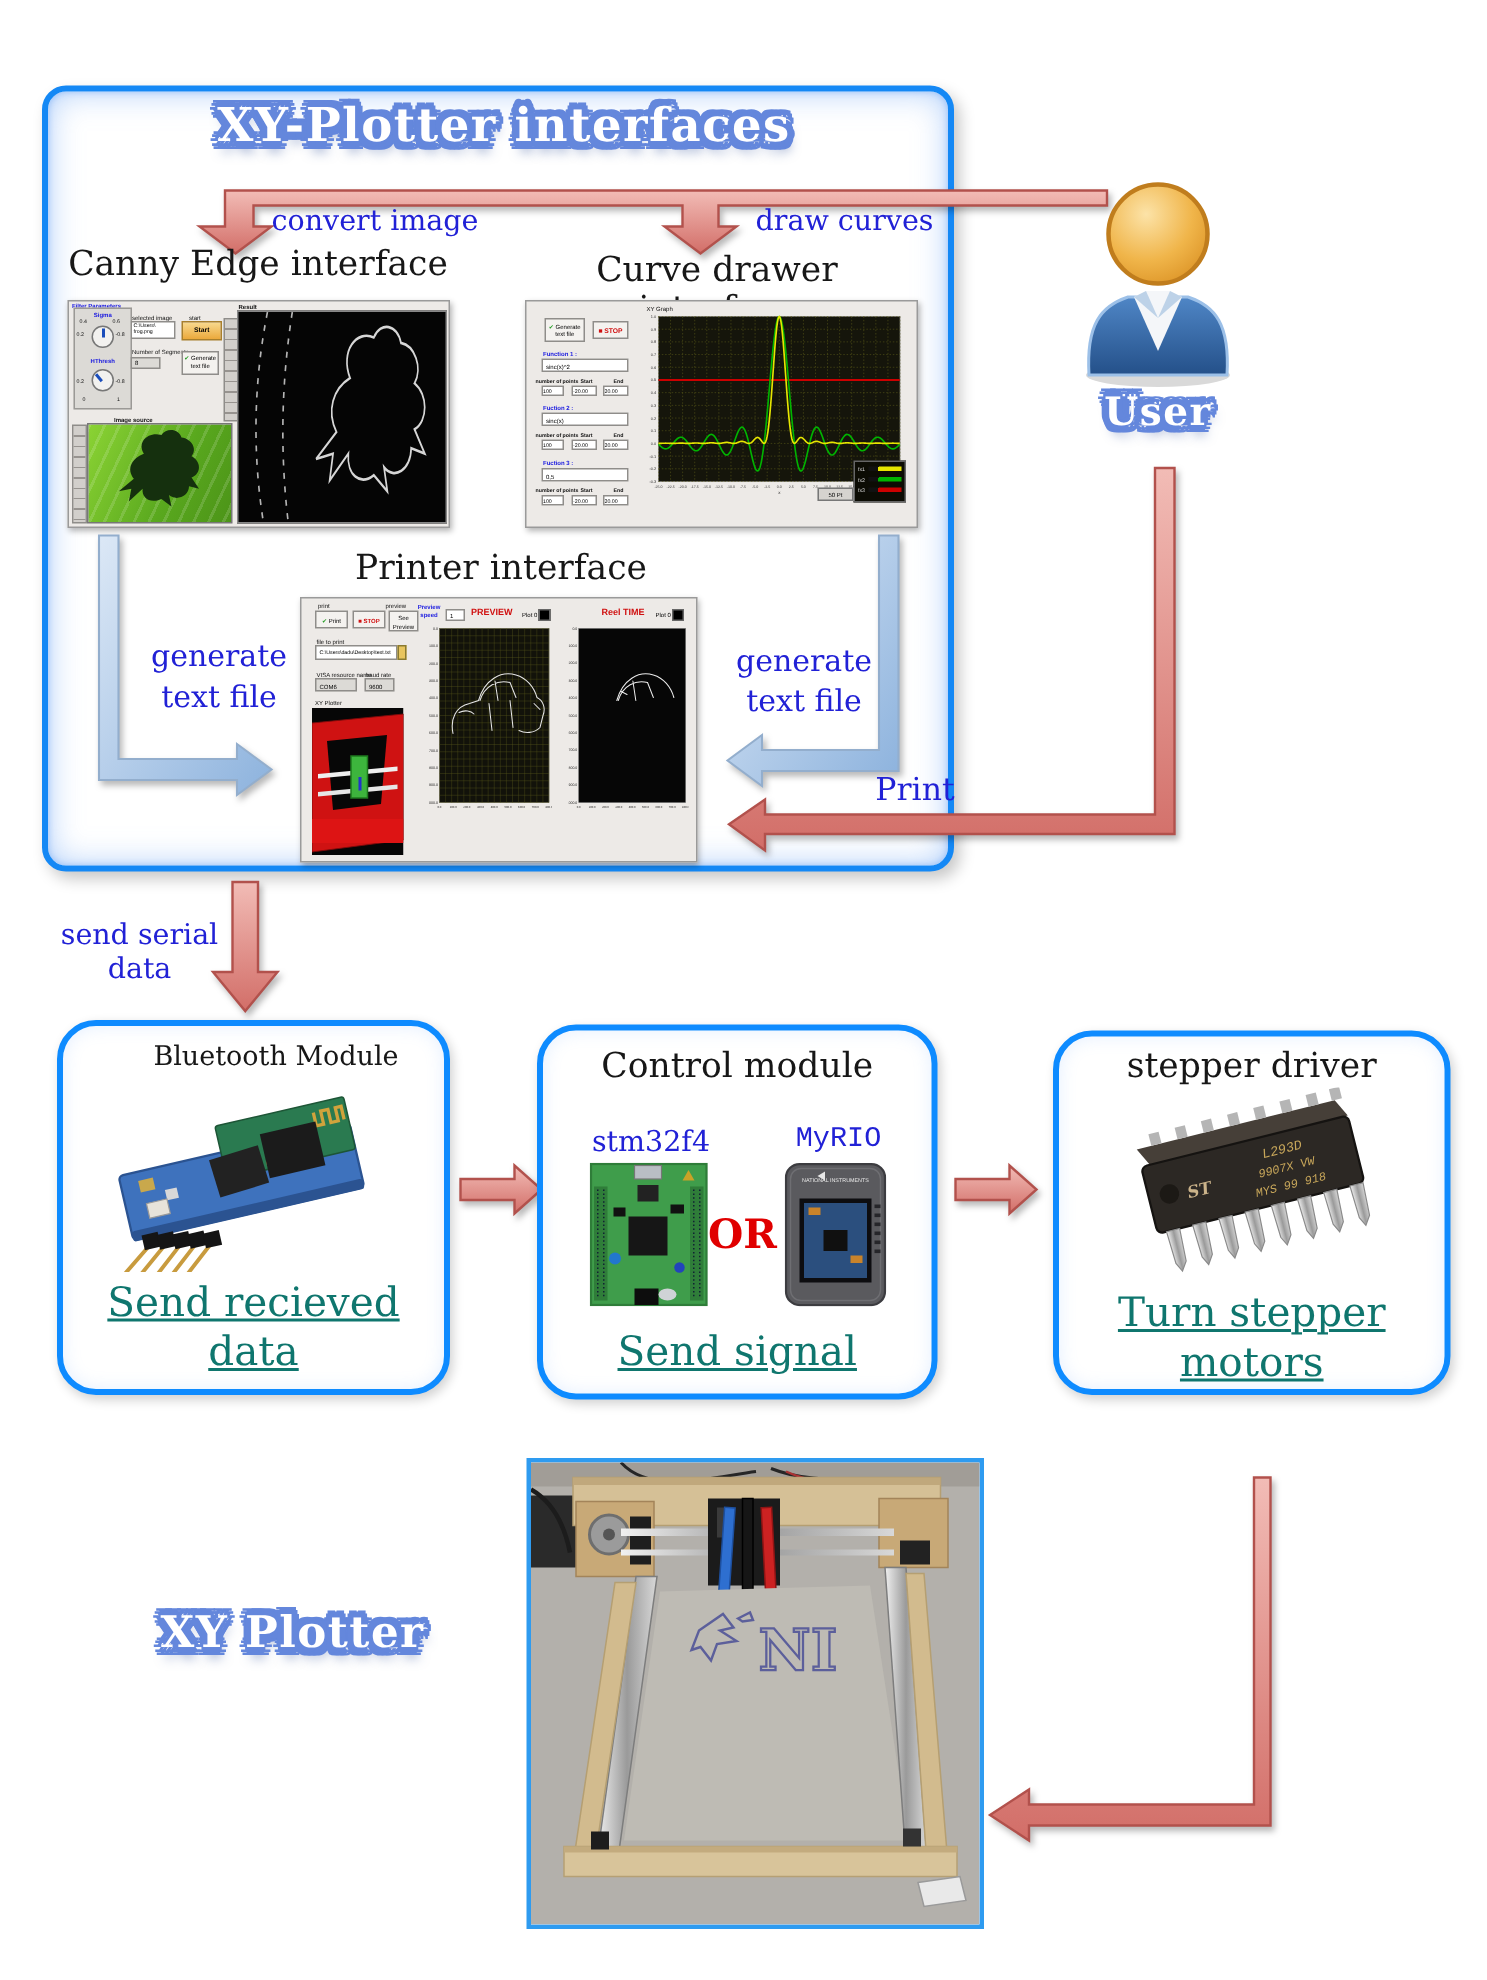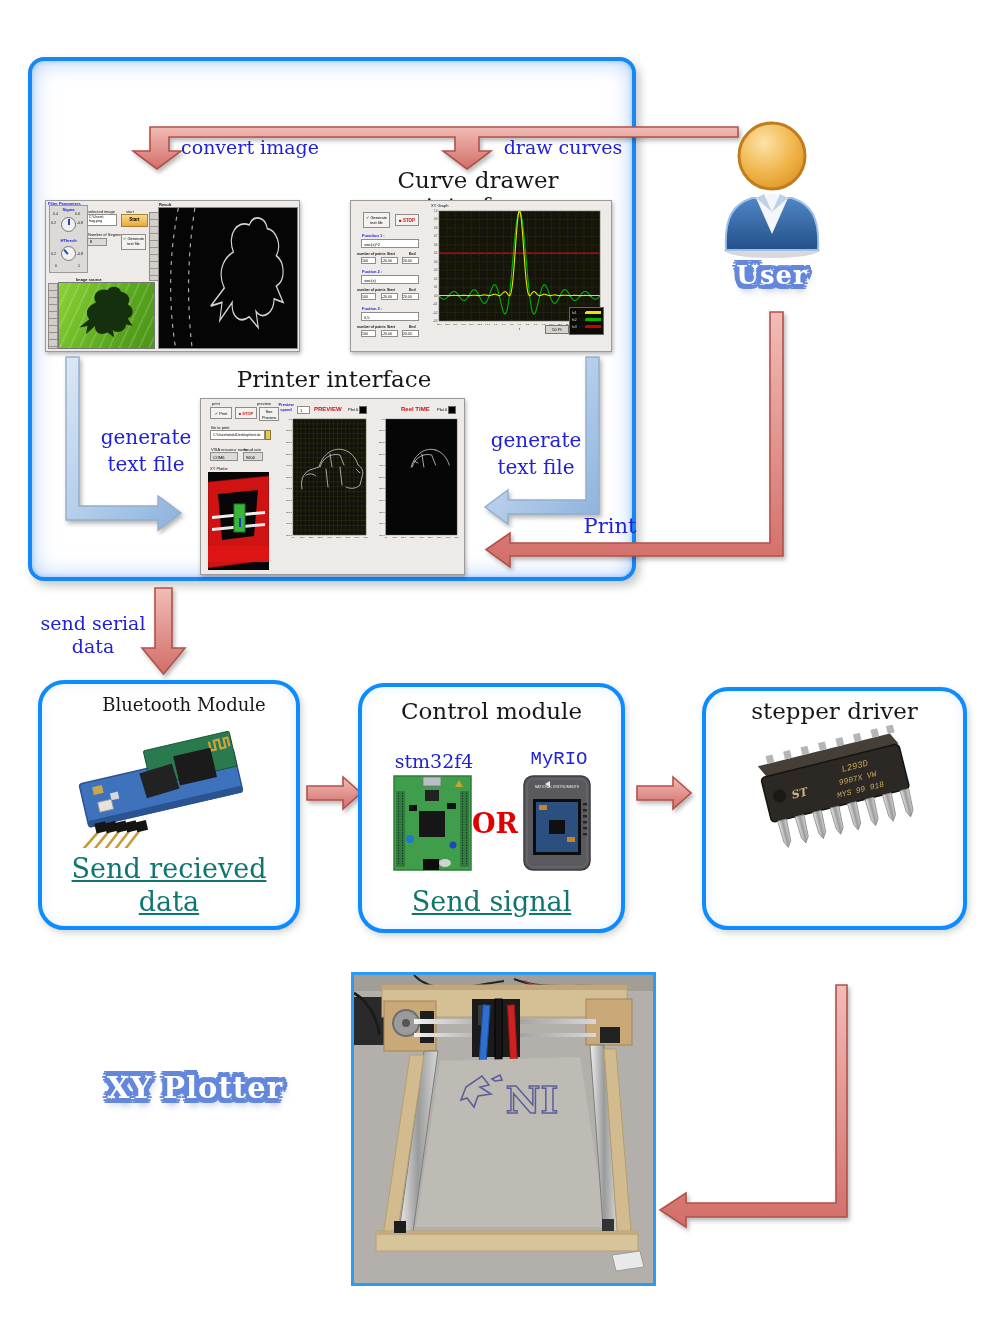--- a/index.html
+++ b/index.html
@@ -60,28 +60,30 @@
           <stop offset=".5" stop-color="#9a9a9a"></stop>
           <stop offset="1" stop-color="#d8d8d8"></stop>
       </linearGradient>
       <path id="frogP" d="M34,20 C28,10 38,2 48,5 C52,-1 62,0 64,7 C72,8 77,16 72,22 C80,26 80,36 72,39 L78,48 L70,46 C70,54 60,58 54,53 L56,62 L48,56 C40,60 32,56 33,48 L22,58 L24,48 L14,50 L26,40 C20,32 24,24 34,20 Z"></path>
       <path id="carP" d="M16,72 C14,62 18,54 27,52 L33,50 C37,36 48,30 58,33 C65,35 70,41 72,48 C76,50 78,55 76,60 L74,68 C70,72 64,72 60,70 M34,50 C37,40 46,36 54,38 L58,48 M44,37 L46,50 M40,52 L42,70 M54,50 L56,68 M70,52 L74,56 M20,58 C24,56 28,57 30,59"></path>
     </defs>
   </svg>
 
   <div class="abs panel" style="left:28px;top:57px;width:600px;height:516px;"></div>
 
+  <div class="abs bubble" style="left:28px;top:66px;width:616px;font-size:31px;">XY-Plotter interfaces</div>
 
   <svg class="abs arrow" style="left:120px;top:118px;" width="650" height="60" viewBox="0 0 650 60">
     <path d="M30,9 H618 V19 H359 V33 H371 L347,51 L323,33 H335 V19 H49 V33 H61 L37,51 L13,33 H30 Z" fill="url(#gradRed)" stroke="#b2514c" stroke-width="1.6"></path>
   </svg>
 
   <div class="abs blab" style="left:170px;top:136px;width:160px;font-size:19px;">convert image</div>
   <div class="abs blab" style="left:483px;top:136px;width:160px;font-size:19px;">draw curves</div>
 
+  <div class="abs bhead" style="left:42px;top:163px;width:260px;font-size:23px;">Canny Edge interface</div>
   <div class="abs bhead" style="left:343px;top:167px;width:270px;font-size:23px;">Curve drawer interface</div>
 
   <div class="abs shot" style="left:45px;top:200px;width:253px;height:150px;">
     <div class="abs blue-mini t4" style="left:2px;top:0;">Filter Parameters</div>
     <div class="abs" style="left:3px;top:4px;width:37px;height:66px;background:#dcdad6;border:1px solid #9b9996;">
       <div class="abs blue-mini t4" style="left:0;top:1px;width:100%;text-align:center;">Sigma</div>
       <div class="abs t3 mini-lab" style="left:3px;top:6px;">0.4</div>
       <div class="abs t3 mini-lab" style="left:25px;top:6px;">0.6</div>
       <div class="abs" style="left:11px;top:11px;width:13px;height:13px;border-radius:50%;background:#f2f1ef;border:1px solid #777;">
         <div class="abs" style="left:6px;top:1px;width:1.5px;height:6px;background:#1a4dbb;"></div>
@@ -567,20 +569,24 @@
             <rect x="52" y="16" width="7" height="8"></rect>
             <rect x="70" y="16" width="7" height="8"></rect>
             <rect x="88" y="16" width="7" height="8"></rect>
             <rect x="106" y="16" width="7" height="8"></rect>
             <rect x="124" y="16" width="7" height="8"></rect>
             <rect x="142" y="16" width="7" height="8"></rect>
             <rect x="158" y="16" width="7" height="8"></rect>
           </g>
       </g>
     </svg>
+    <div class="abs cap" style="left:0;top:168px;width:100%;">
+      <div>Turn stepper</div>
+      <div>motors</div>
+    </div>
   </div>
 
   <div class="abs bubble" style="left:95px;top:1070px;width:200px;font-size:29px;line-height:37px;">
     <div>XY Plotter</div>
   </div>
 
   <div class="abs" style="left:351px;top:972px;width:305px;height:314px;border:3px solid #2e9bf0;box-sizing:border-box;text-align:center;">
     <svg width="299" height="308" viewBox="0 0 299 308">
       <rect width="299" height="308" fill="#b3b0ab"></rect>
       <rect width="299" height="16" fill="#a19d97"></rect>

